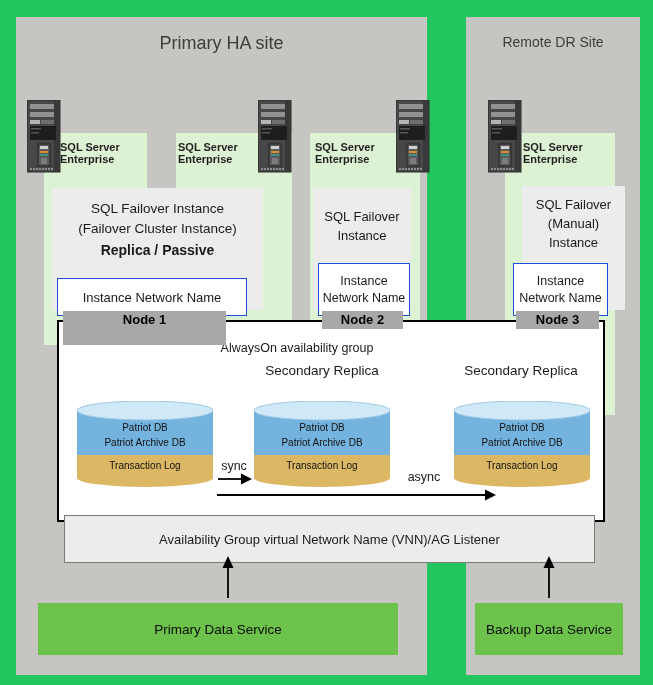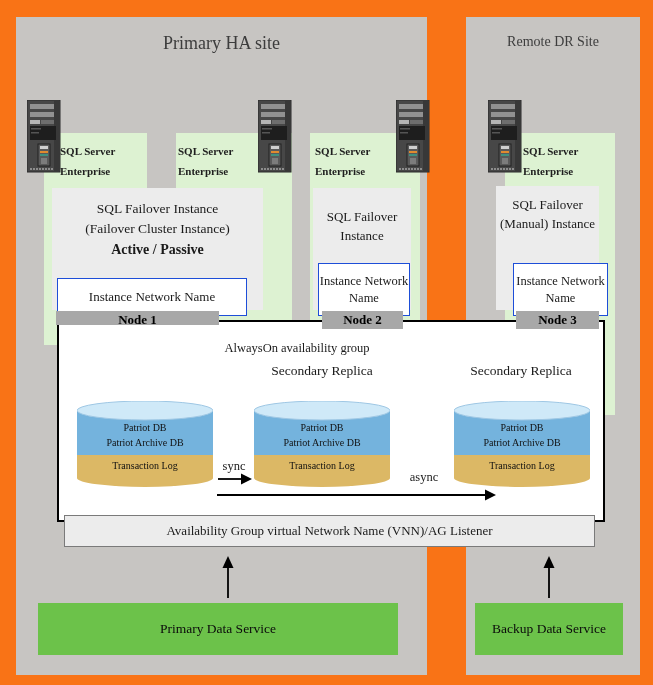--- a/index.html
+++ b/index.html
@@ -1,24 +1,24 @@
 <!DOCTYPE html>
 <html><head>
 <meta charset="utf-8">
 <style>
   html,body{margin:0;padding:0;background:#ffffff;}
   #canvas{
-    position:relative;width:653px;height:685px;background:#f97316;overflow:hidden;
-    font-family:Liberation Serif, serif;color:#1a1a1a;
+    position:relative;width:653px;height:685px;background:#22c55e;overflow:hidden;
+    font-family:Liberation Sans, sans-serif;color:#1a1a1a;
   }
   .abs{position:absolute;}
   .site{background:#c7c5c2;z-index:0;}
   .site-title{text-align:center;color:#3d3d3d;z-index:1;}
   .green-col{background:#ddf2d2;z-index:1;}
-  .sse-label{font-size:11px;font-weight:bold;line-height:20px;z-index:2;color:#1f1f1f;}
+  .sse-label{font-size:11px;font-weight:bold;line-height:12px;z-index:2;color:#1f1f1f;}
   .server{z-index:2;}
   .fo-box{background:#ececec;z-index:3;text-align:center;}
   .fo-line{font-size:13.5px;line-height:20px;}
   .fo-bold{font-weight:bold;font-size:14px;line-height:22px;}
   .inn-box{background:#ffffff;border:1px solid #1d4ed8;z-index:6;text-align:center;
            display:flex;align-items:center;justify-content:center;box-sizing:border-box;}
   .node-bar{background:#a8a8a8;z-index:7;text-align:center;font-weight:bold;font-size:13px;line-height:18px;color:#000;}
   .ao-box{background:#ffffff;border:2px solid #000;z-index:5;box-sizing:border-box;}
   .ao-title{font-size:12.5px;text-align:center;z-index:5;}
   .replica-label{font-size:13.5px;line-height:18.5px;text-align:center;z-index:5;}
@@ -152,43 +152,43 @@
         <rect x="15" y="68" width="2" height="2"></rect>
         <rect x="18" y="68" width="2" height="2"></rect>
         <rect x="21" y="68" width="2" height="2"></rect>
         <rect x="24" y="68" width="2" height="2"></rect>
       </g>
   </svg>
 
   <div class="abs fo-box" style="left:52px;top:188px;width:211px;height:122px;padding-top:11px;box-sizing:border-box;">
     <div class="fo-line">SQL Failover Instance</div>
     <div class="fo-line">(Failover Cluster Instance)</div>
-    <div class="fo-bold">Active / Passive</div>
+    <div class="fo-bold">Replica / Passive</div>
   </div>
   <div class="abs fo-box" style="left:313px;top:188px;width:98px;height:122px;padding-top:19px;box-sizing:border-box;font-size:13px;line-height:19px;">
     <div>SQL Failover Instance</div>
   </div>
-  <div class="abs fo-box" style="left:496px;top:186px;width:103px;height:124px;padding-top:9px;box-sizing:border-box;font-size:13px;line-height:19px;">
+  <div class="abs fo-box" style="left:522px;top:186px;width:103px;height:124px;padding-top:9px;box-sizing:border-box;font-size:13px;line-height:19px;">
     <div>SQL Failover (Manual) Instance</div>
   </div>
 
   <div class="abs inn-box" style="left:57px;top:278px;width:190px;height:38px;font-size:13px;">
     <div>Instance Network Name</div>
   </div>
   <div class="abs inn-box" style="left:318px;top:263px;width:92px;height:53px;font-size:12.5px;line-height:17px;">
     <div>Instance Network Name</div>
   </div>
   <div class="abs inn-box" style="left:513px;top:263px;width:95px;height:53px;font-size:12.5px;line-height:17px;">
     <div>Instance Network Name</div>
   </div>
 
   <div class="abs ao-box" style="left:57px;top:320px;width:548px;height:202px;"></div>
   <div class="abs ao-title" style="left:137px;top:341px;width:320px;">AlwaysOn availability group</div>
 
-  <div class="abs node-bar" style="left:56px;top:311px;width:163px;height:14px;">Node 1</div>
+  <div class="abs node-bar" style="left:63px;top:311px;width:163px;height:34px;">Node 1</div>
   <div class="abs node-bar" style="left:322px;top:311px;width:81px;height:18px;">Node 2</div>
   <div class="abs node-bar" style="left:516px;top:311px;width:83px;height:18px;">Node 3</div>
 
   <div class="abs replica-label" style="left:257px;top:362px;width:130px;">Secondary Replica</div>
   <div class="abs replica-label" style="left:456px;top:362px;width:130px;">Secondary Replica</div>
 
   <div class="abs cyl" style="left:77px;top:401px;width:136px;height:90px;">
     <svg width="136" height="90" viewBox="0 0 136 90">
       <path d="M0,54 L0,77 a68,9 0 0 0 136,0 L136,54 Z" fill="#dcb865"></path>
       <rect x="0" y="9" width="136" height="45" fill="#74b3dd"></rect>
@@ -215,21 +215,21 @@
       <ellipse cx="68" cy="9.5" rx="68" ry="9.5" fill="#cfe9f8" stroke="#9ec7e4" stroke-width="1"></ellipse>
     </svg>
     <div class="cyl-text" style="top:21px;">Patriot DB</div>
     <div class="cyl-text" style="top:36px;">Patriot Archive DB</div>
     <div class="cyl-text" style="top:59px;">Transaction Log</div>
   </div>
 
   <div class="abs sync-label" style="left:218px;top:459px;width:32px;">sync</div>
   <div class="abs sync-label" style="left:402px;top:470px;width:44px;">async</div>
 
-  <div class="abs vnn-bar" style="left:64px;top:515px;width:531px;height:32px;">
+  <div class="abs vnn-bar" style="left:64px;top:515px;width:531px;height:48px;">
     <div>Availability Group virtual Network Name (VNN)/AG Listener</div>
   </div>
 
   <div class="abs svc-box" style="left:475px;top:603px;width:148px;height:52px;">
     <div>Backup Data Service</div>
   </div>
   <div class="abs svc-box" style="left:38px;top:603px;width:360px;height:52px;">
     <div>Primary Data Service</div>
   </div>
 

